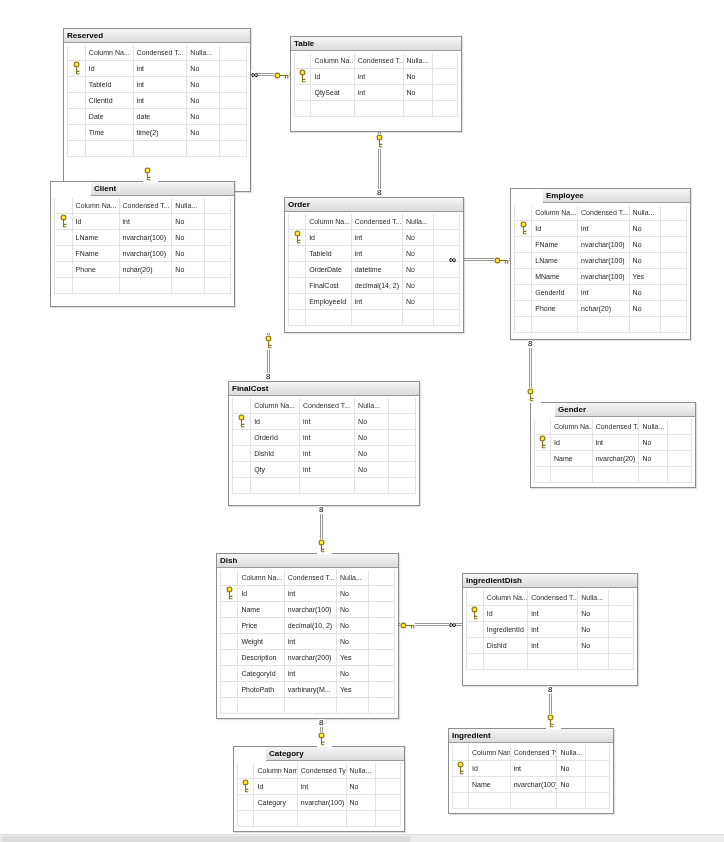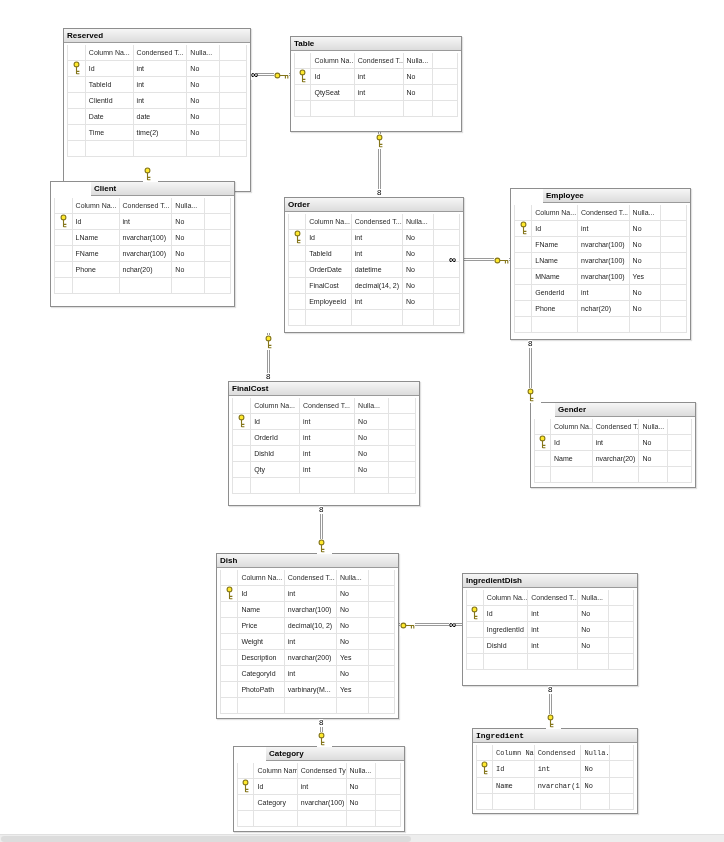--- a/index.html
+++ b/index.html
@@ -589,21 +589,21 @@
               <td class="icon"></td>
               <td class="c-name"></td>
               <td class="c-type"></td>
               <td class="c-null"></td>
               <td class="fill"></td>
             </tr>
           </tbody>
         </table>
       </div>
     </div>
-    <div class="entity" style="left: 472px; top: 728px; width: 166px; height: 86px; font-family: Liberation Mono, monospace;">
+    <div class="entity" style="left: 448px; top: 728px; width: 166px; height: 86px;">
       <div class="title">Ingredient</div>
       <div class="gridwrap">
         <table class="cols">
           <tbody>
             <tr class="hdr">
               <td class="icon"></td>
               <td class="c-name">Column Name</td>
               <td class="c-type">Condensed Type</td>
               <td class="c-null">Nulla...</td>
               <td class="fill"></td>

